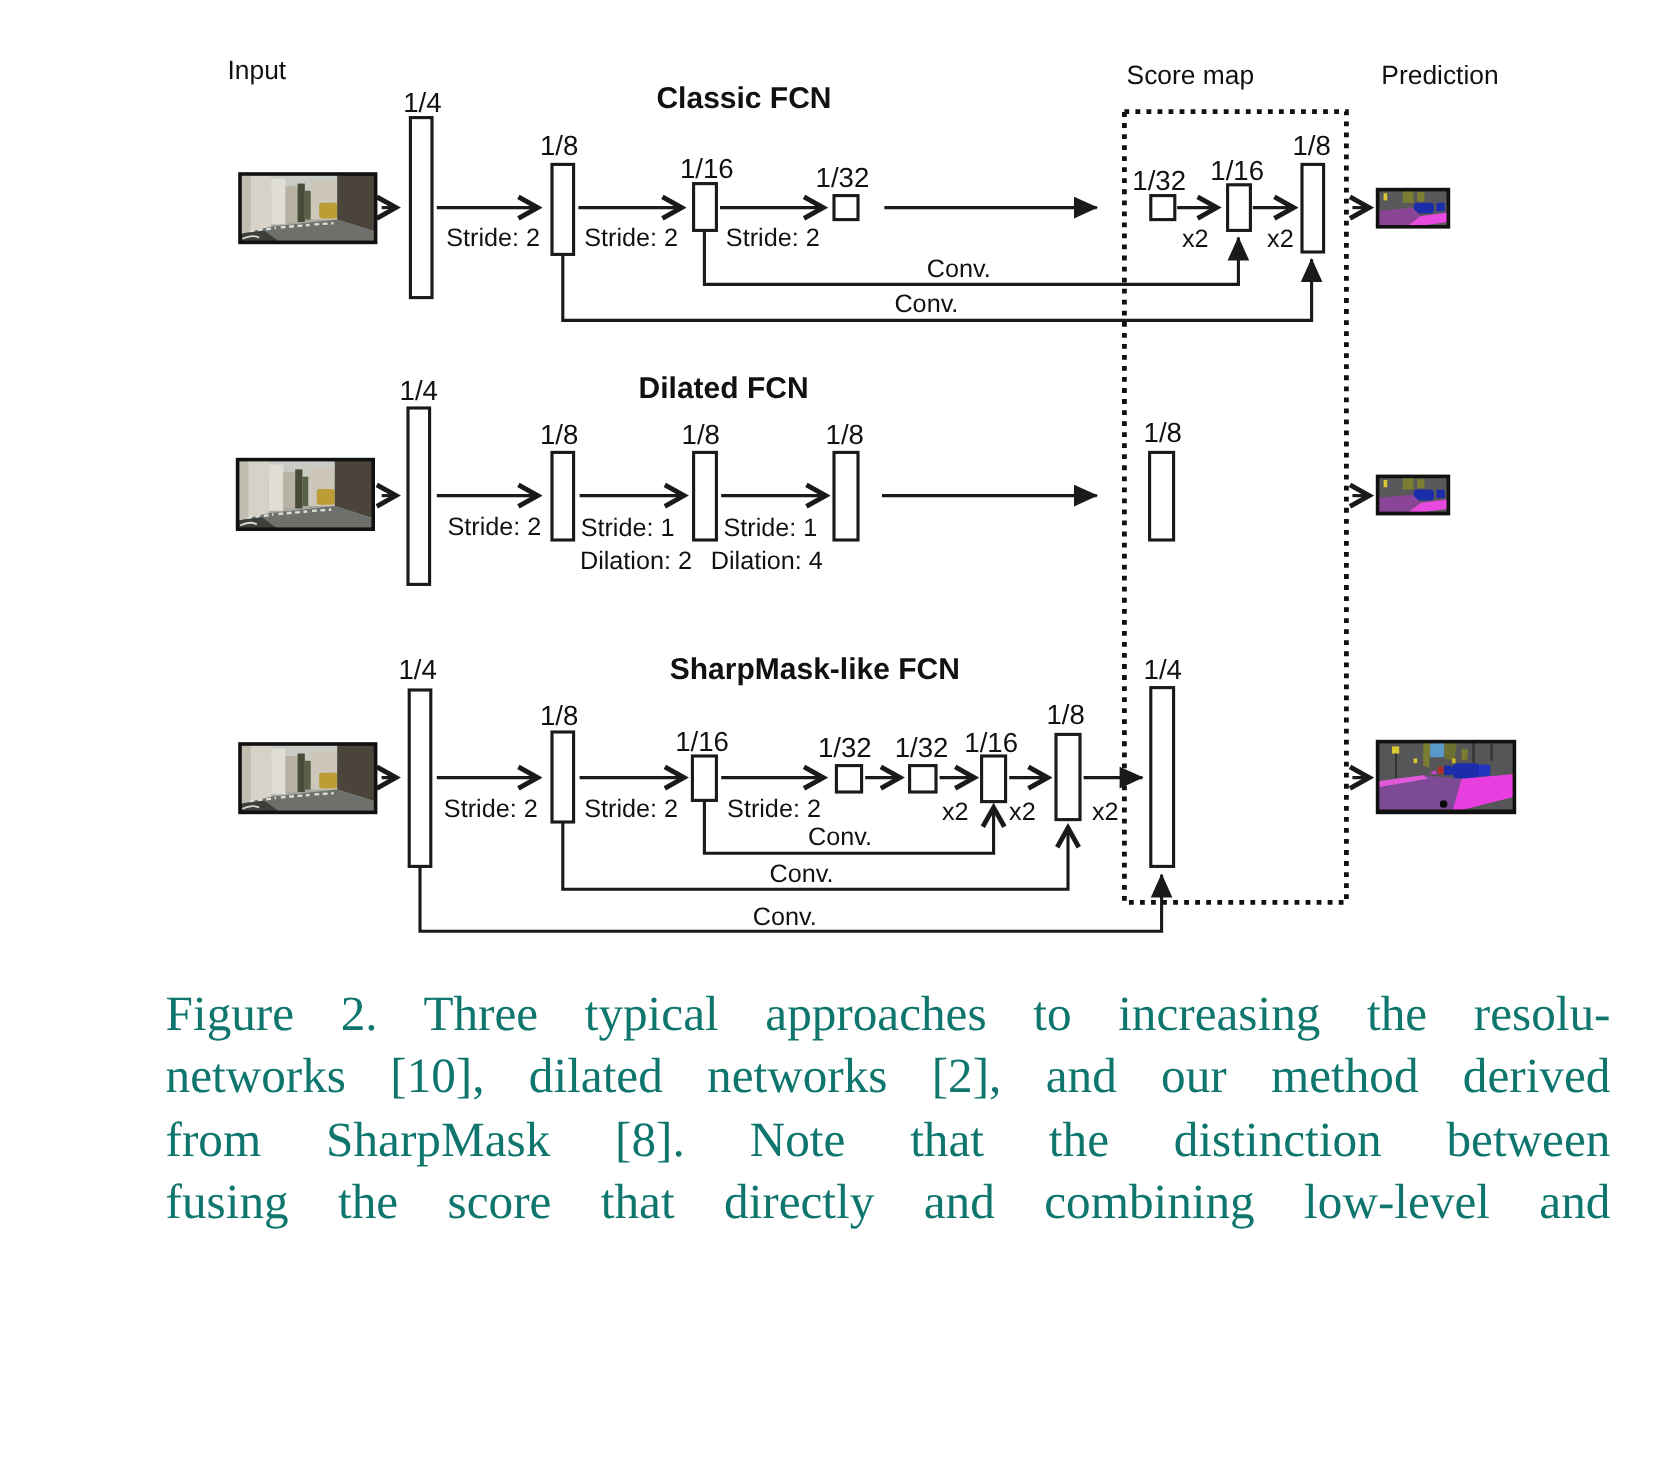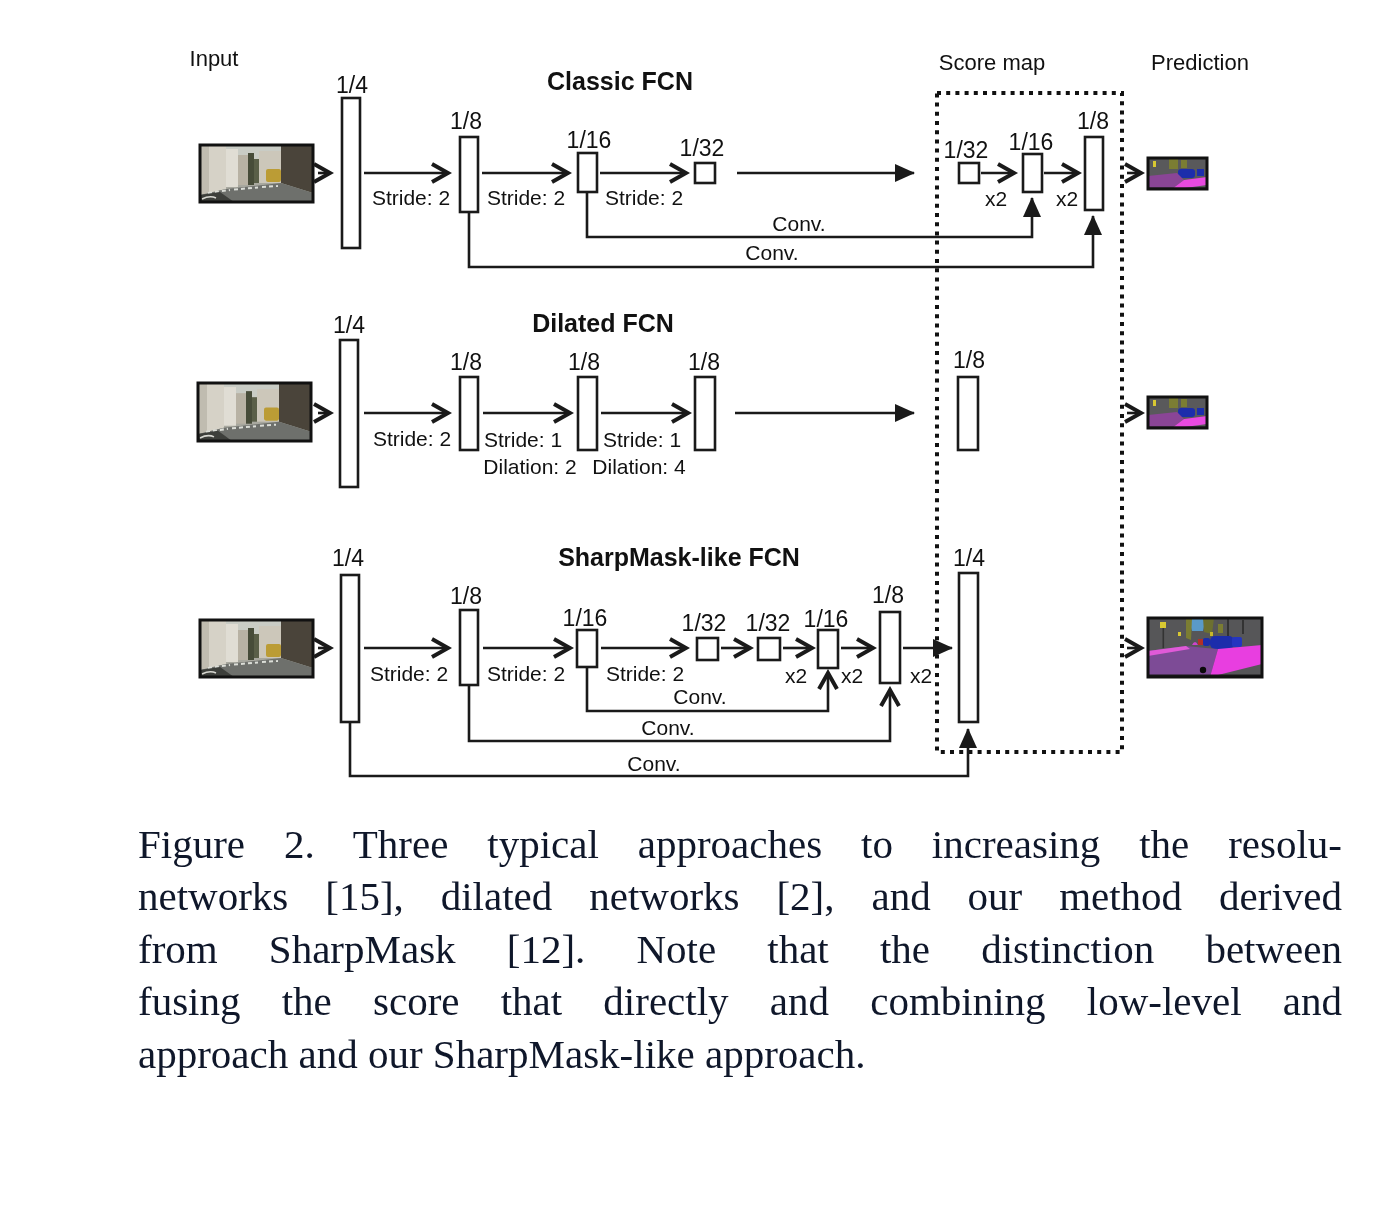--- a/index.html
+++ b/index.html
@@ -7,21 +7,21 @@
   svg text{fill:#111;}
   .t-hdr{font:22px "Liberation Sans",sans-serif;}
   .t-title{font:bold 25px "Liberation Sans",sans-serif;}
   .t-frac{font:23px "Liberation Sans",sans-serif;}
   .t-sm{font:21px "Liberation Sans",sans-serif;}
   .fm{fill:#ffffff;stroke:#1a1a1a;stroke-width:2.6;}
   .ln{stroke:#1a1a1a;stroke-width:2.6;fill:none;}
   .dot{fill:none;stroke:#111;stroke-width:4;stroke-dasharray:4 5.2;}
   .imgframe{fill:none;stroke:#111;stroke-width:3;}
   .caption{position:absolute;left:138px;top:818px;width:1204px;
-           font-family:"Liberation Serif",serif;font-size:41px;line-height:52.4px;color:#0f172a;}
+           font-family:"Liberation Serif",serif;font-size:41px;line-height:52.4px;color:#0f766e;}
   .caption .jl{text-align:justify;text-align-last:justify;}
   .caption .ll{text-align:left;}
 </style>
 </head>
 <body>
 
 <div class="page">
 
 <svg width="1398" height="808" viewBox="0 0 1398 808">
   <defs>
@@ -254,19 +254,18 @@
 
     <path class="ln" d="M1127,648 H1141" marker-end="url(#vee)"></path>
     <use href="#img-pred-l" x="1148" y="618" width="114" height="59"></use>
     <rect class="imgframe" x="1148" y="618" width="114" height="59"></rect>
   </g>
 </svg>
 
 
 <div class="caption">
   <div class="jl">Figure 2.  Three typical approaches to increasing the resolu-</div>
-  <div class="jl">networks [15], dilated networks [2], and our method derived</div>
-  <div class="jl">from SharpMask [12].  Note that the distinction between</div>
+  <div class="jl">networks [10], dilated networks [2], and our method derived</div>
+  <div class="jl">from SharpMask [8].  Note that the distinction between</div>
   <div class="jl">fusing the score that directly and combining low-level and</div>
-  <div class="ll">approach and our SharpMask-like approach.</div>
 </div>
 
 </div>
 
 </body></html>

